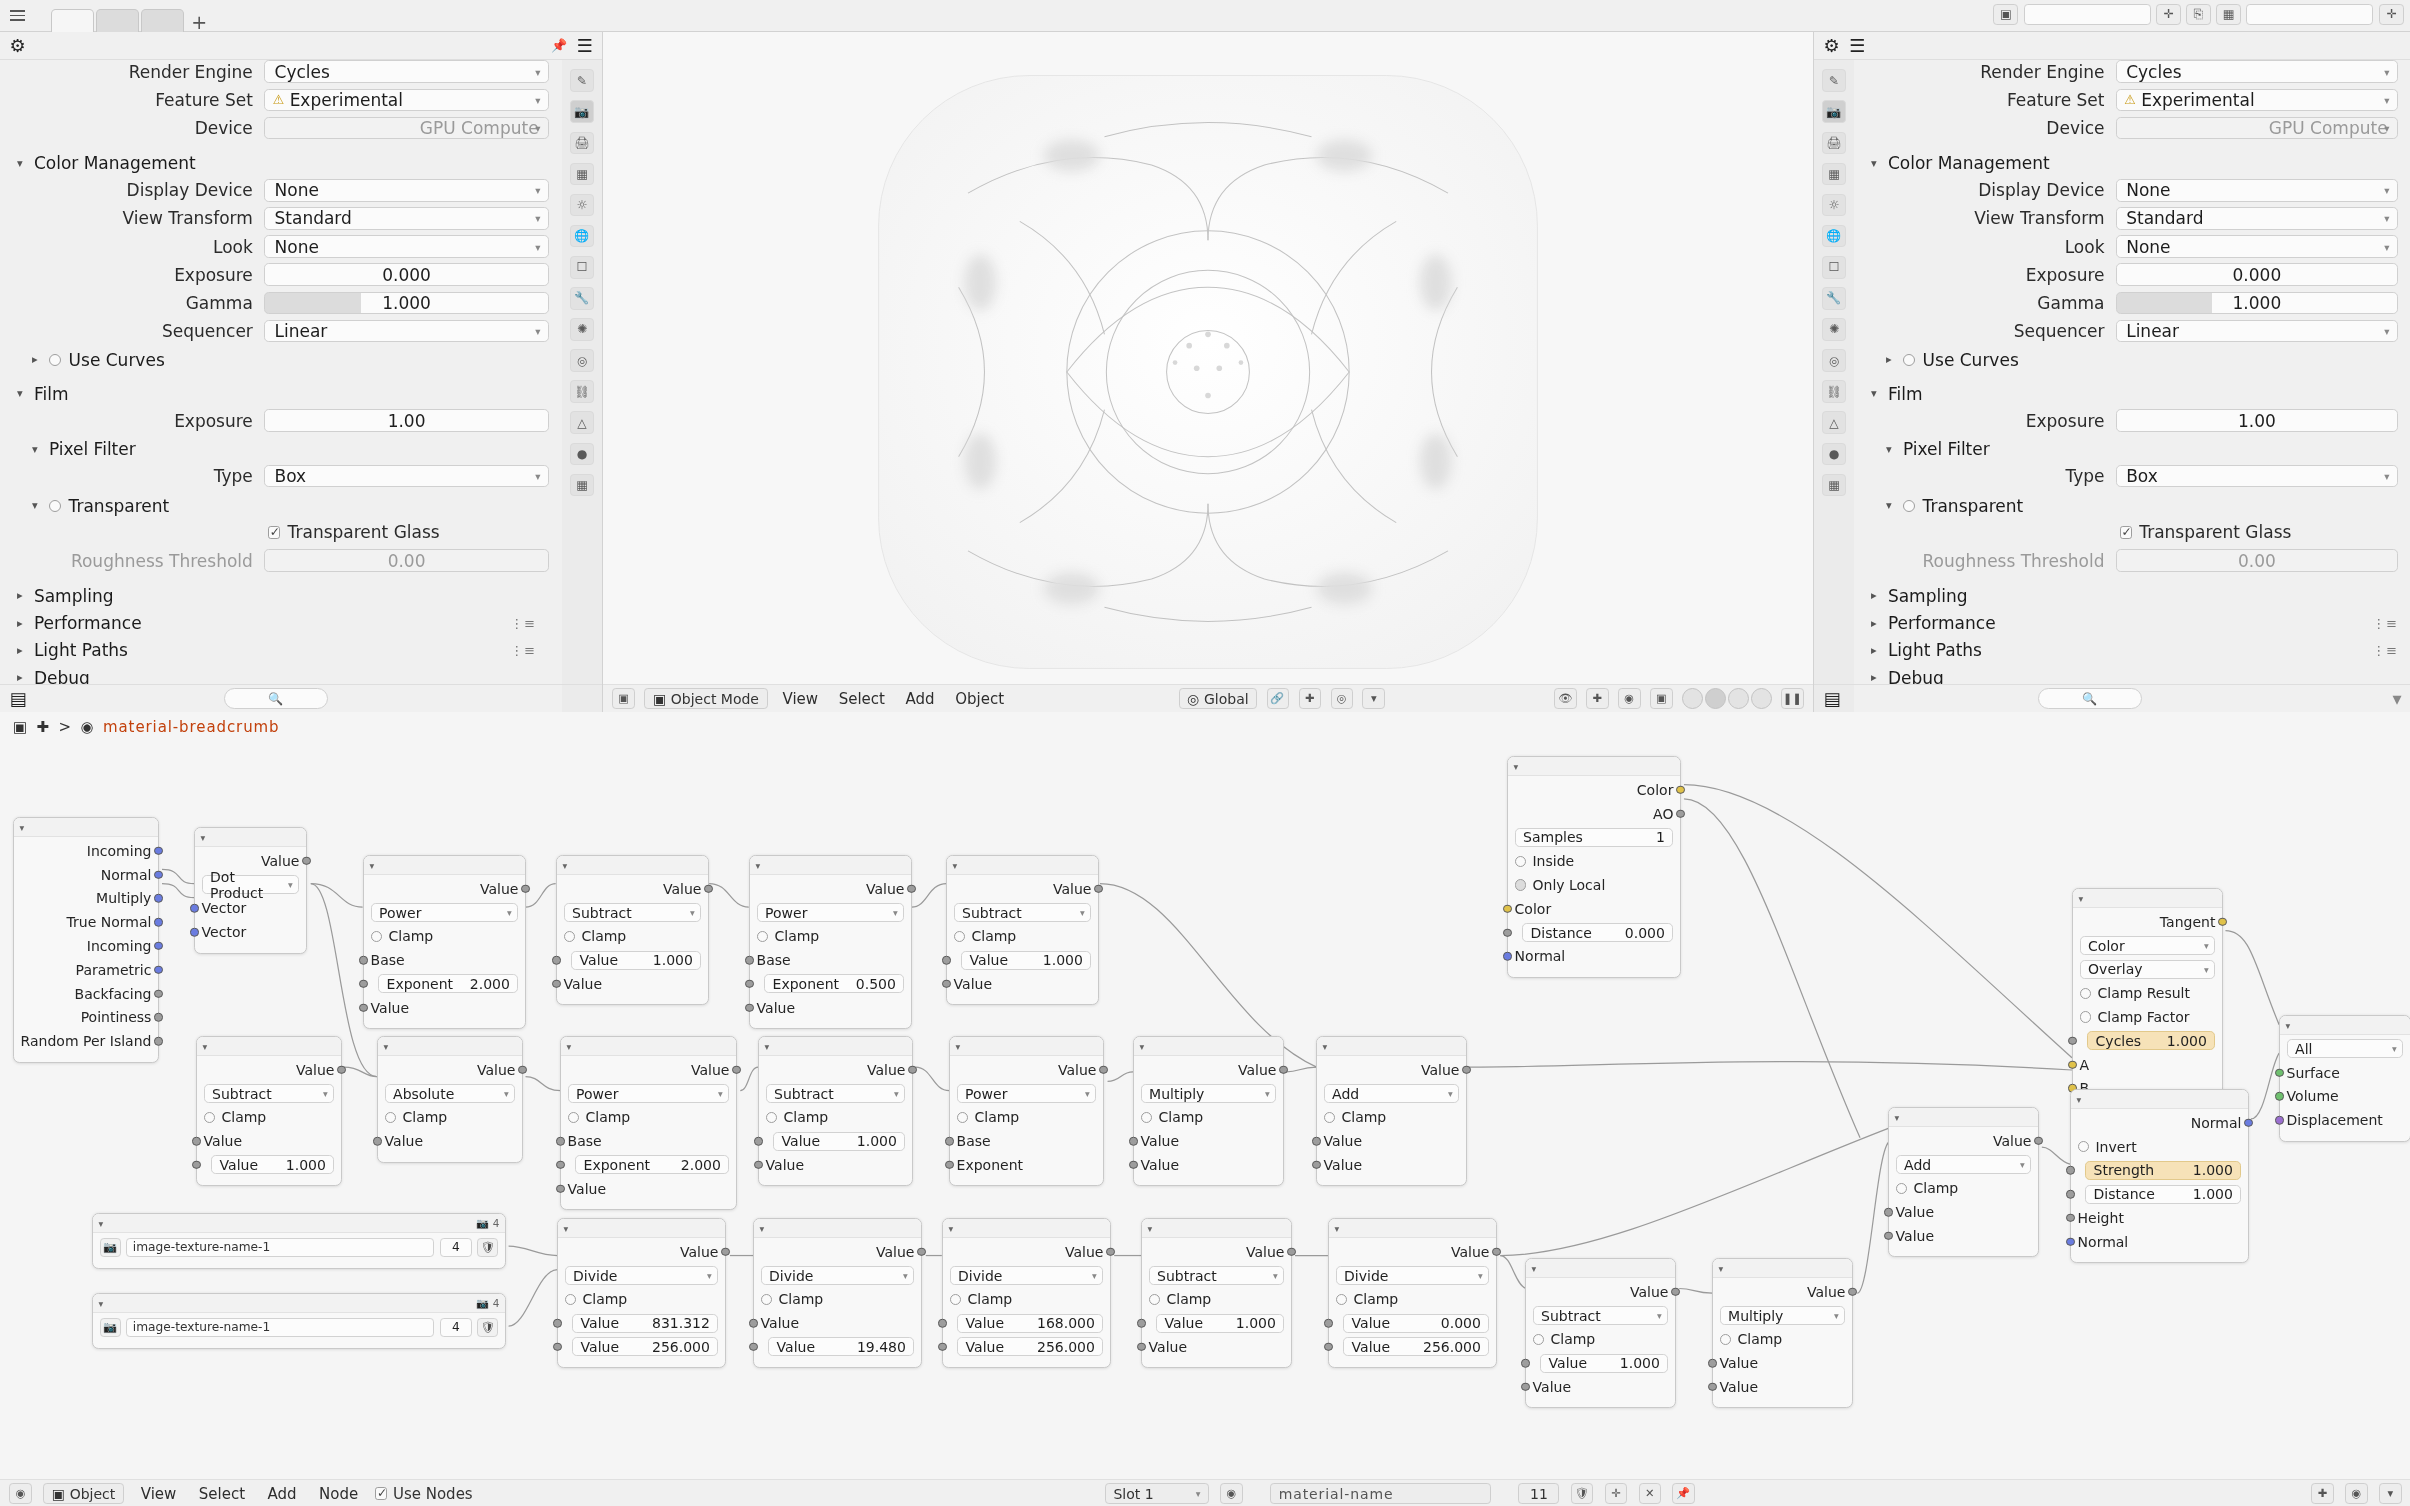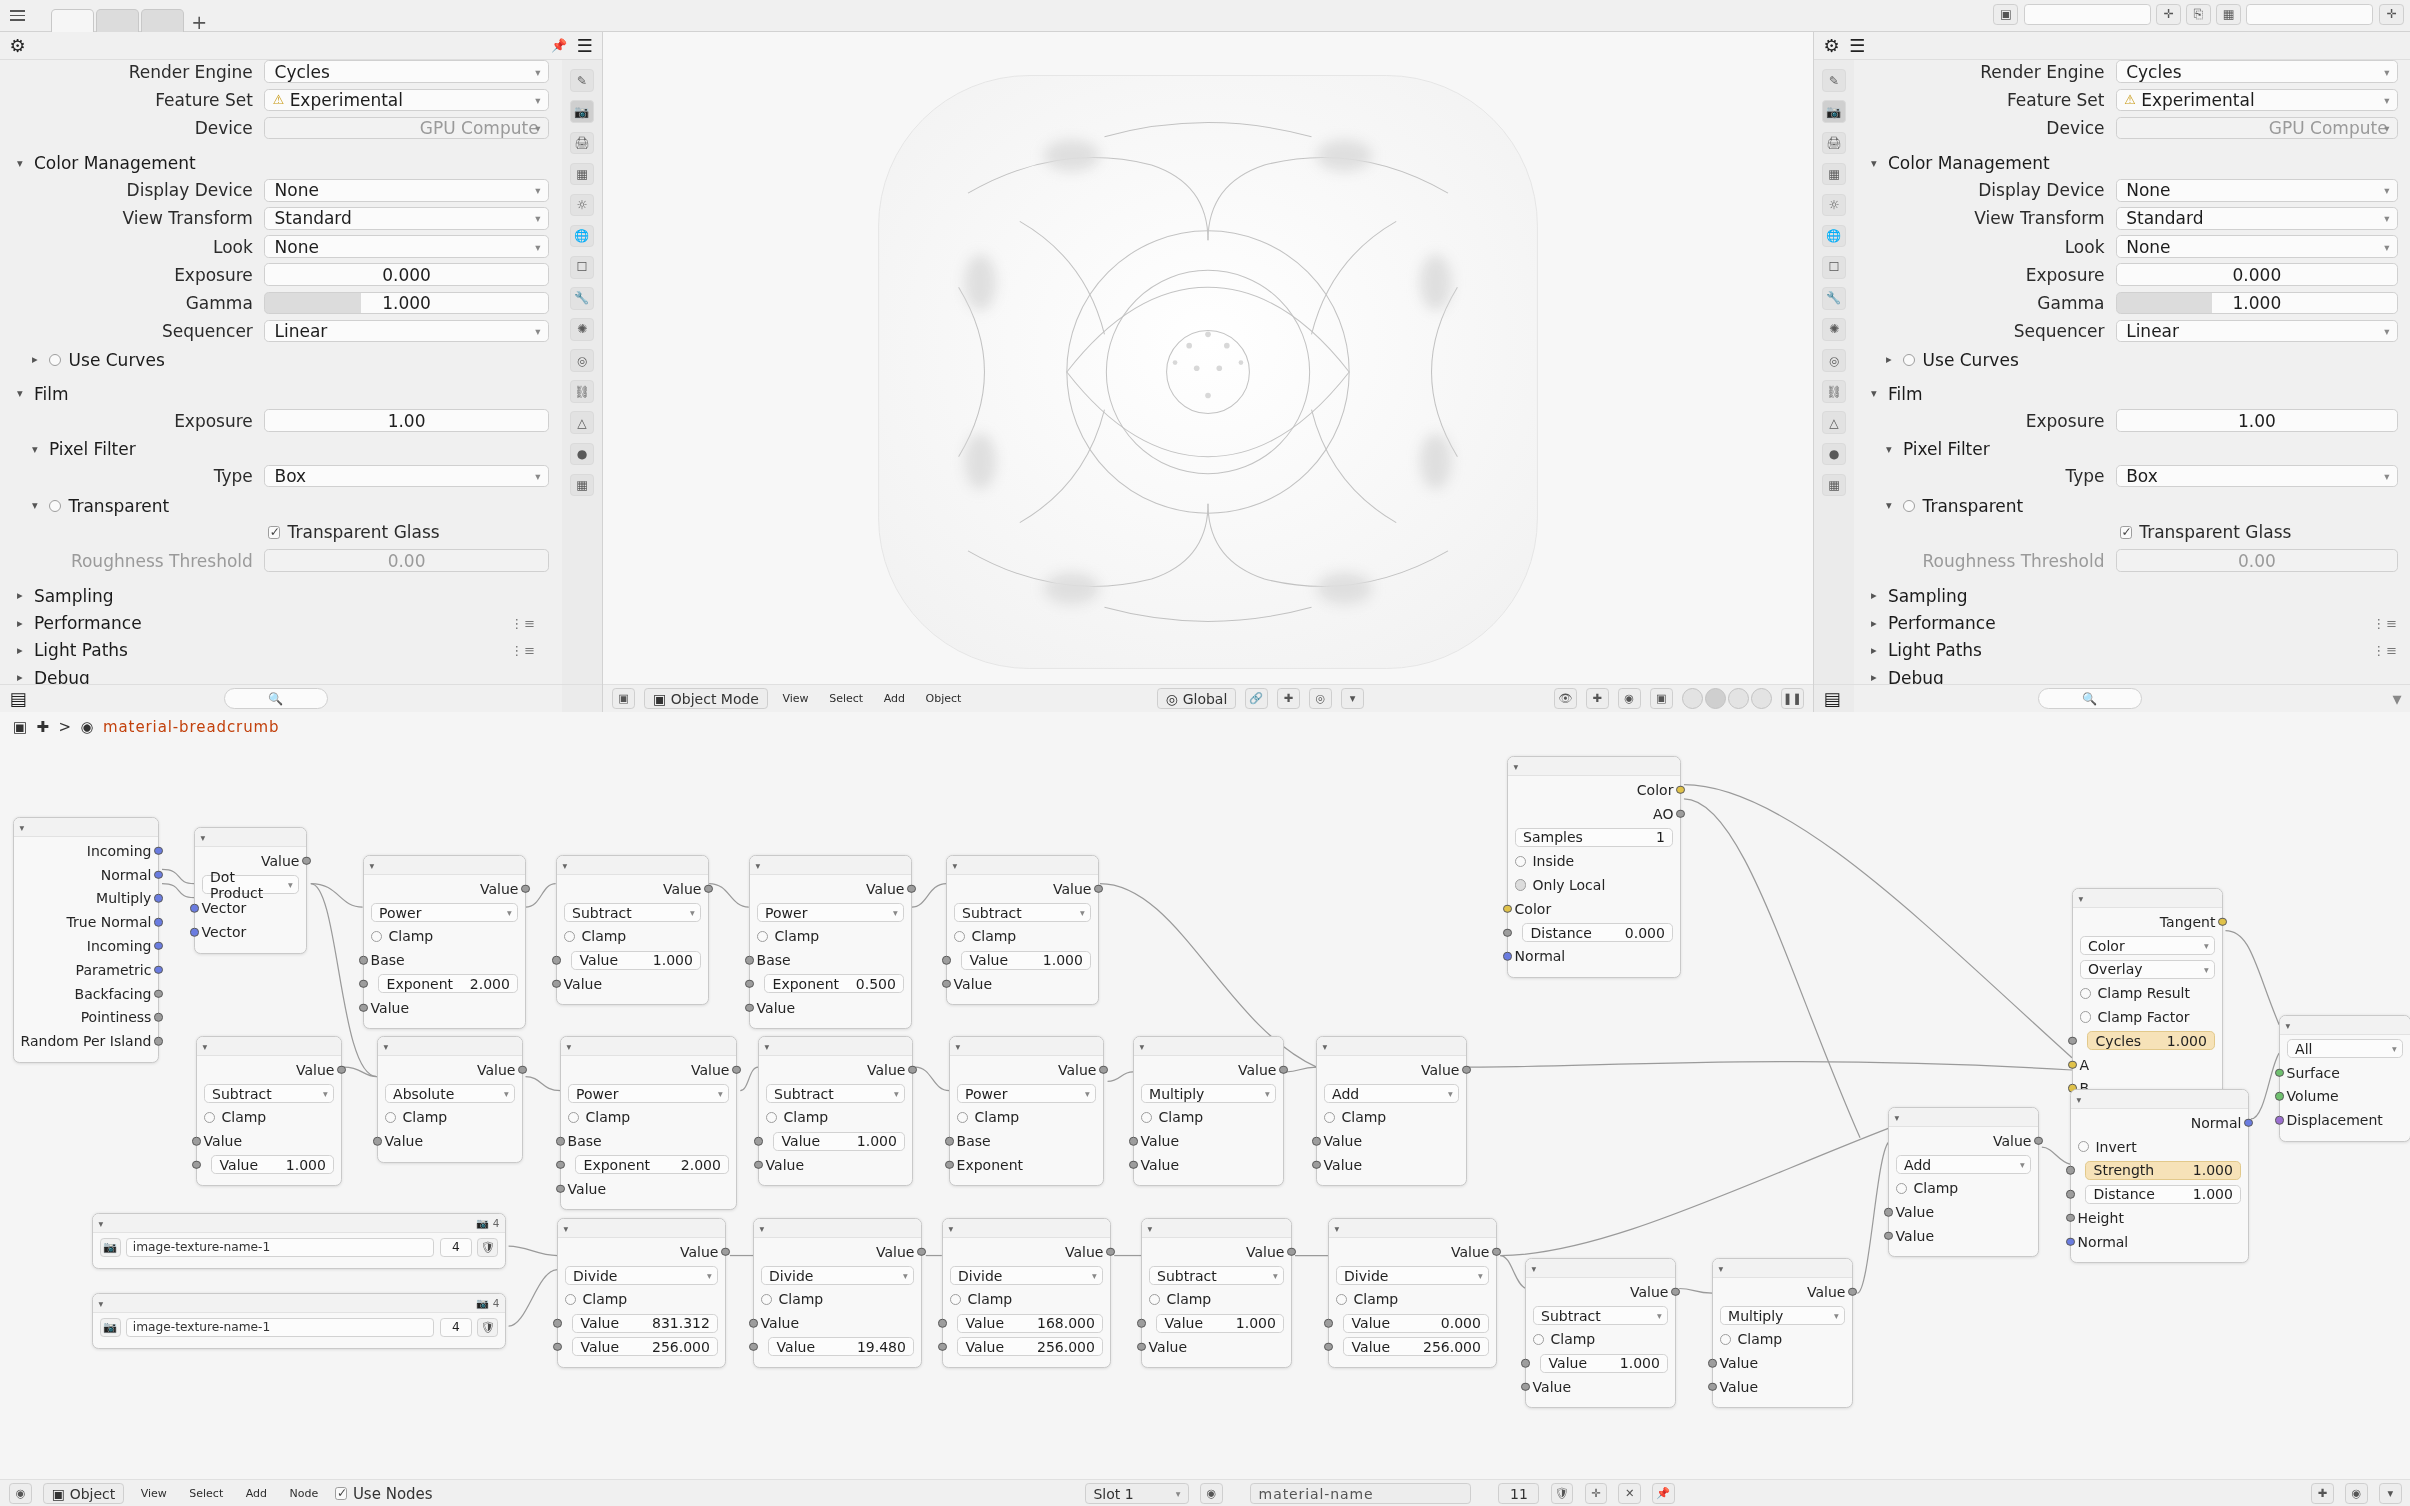--- a/index.html
+++ b/index.html
@@ -127,21 +127,21 @@
   }
   .vp-footer {
     position: absolute; bottom: 0; left: 0; right: 0; height: 28px;
     display: flex; align-items: center; gap: 9.4px; padding: 0 9.4px;
     border-top: 0.9px solid #e0e0e0; background: #f0f0f0; font-size: 15px; color: #333;
   }
   .vp-btn {
     height: 21.7px; background: #ededed; border: 0.9px solid #cfcfcf; border-radius: 3.8px;
     display: flex; align-items: center; padding: 0 7.5px; gap: 4.7px; font-size: 14px; color: #333;
   }
-  .vp-menu { padding: 0 5.6px; font-size: 11px; color: #2d2d2d; }
+  .vp-menu { padding: 0 5.6px; font-size: 15px; color: #2d2d2d; }
   .vp-round {
     width: 22.6px; height: 21px; border-radius: 3.8px; background: #ededed; border: 0.9px solid #cfcfcf;
     display: flex; align-items: center; justify-content: center; font-size: 11.3px; color: #555;
   }
   .shading-group { display: flex; gap: 1.9px; }
   .shading-ball { width: 21px; height: 21px; border-radius: 50%; border: 0.9px solid #c3c3c3; background: #e3e3e3; }
   .shading-ball.active { background: #cfcfcf; }
 
   
   .nodearea {

